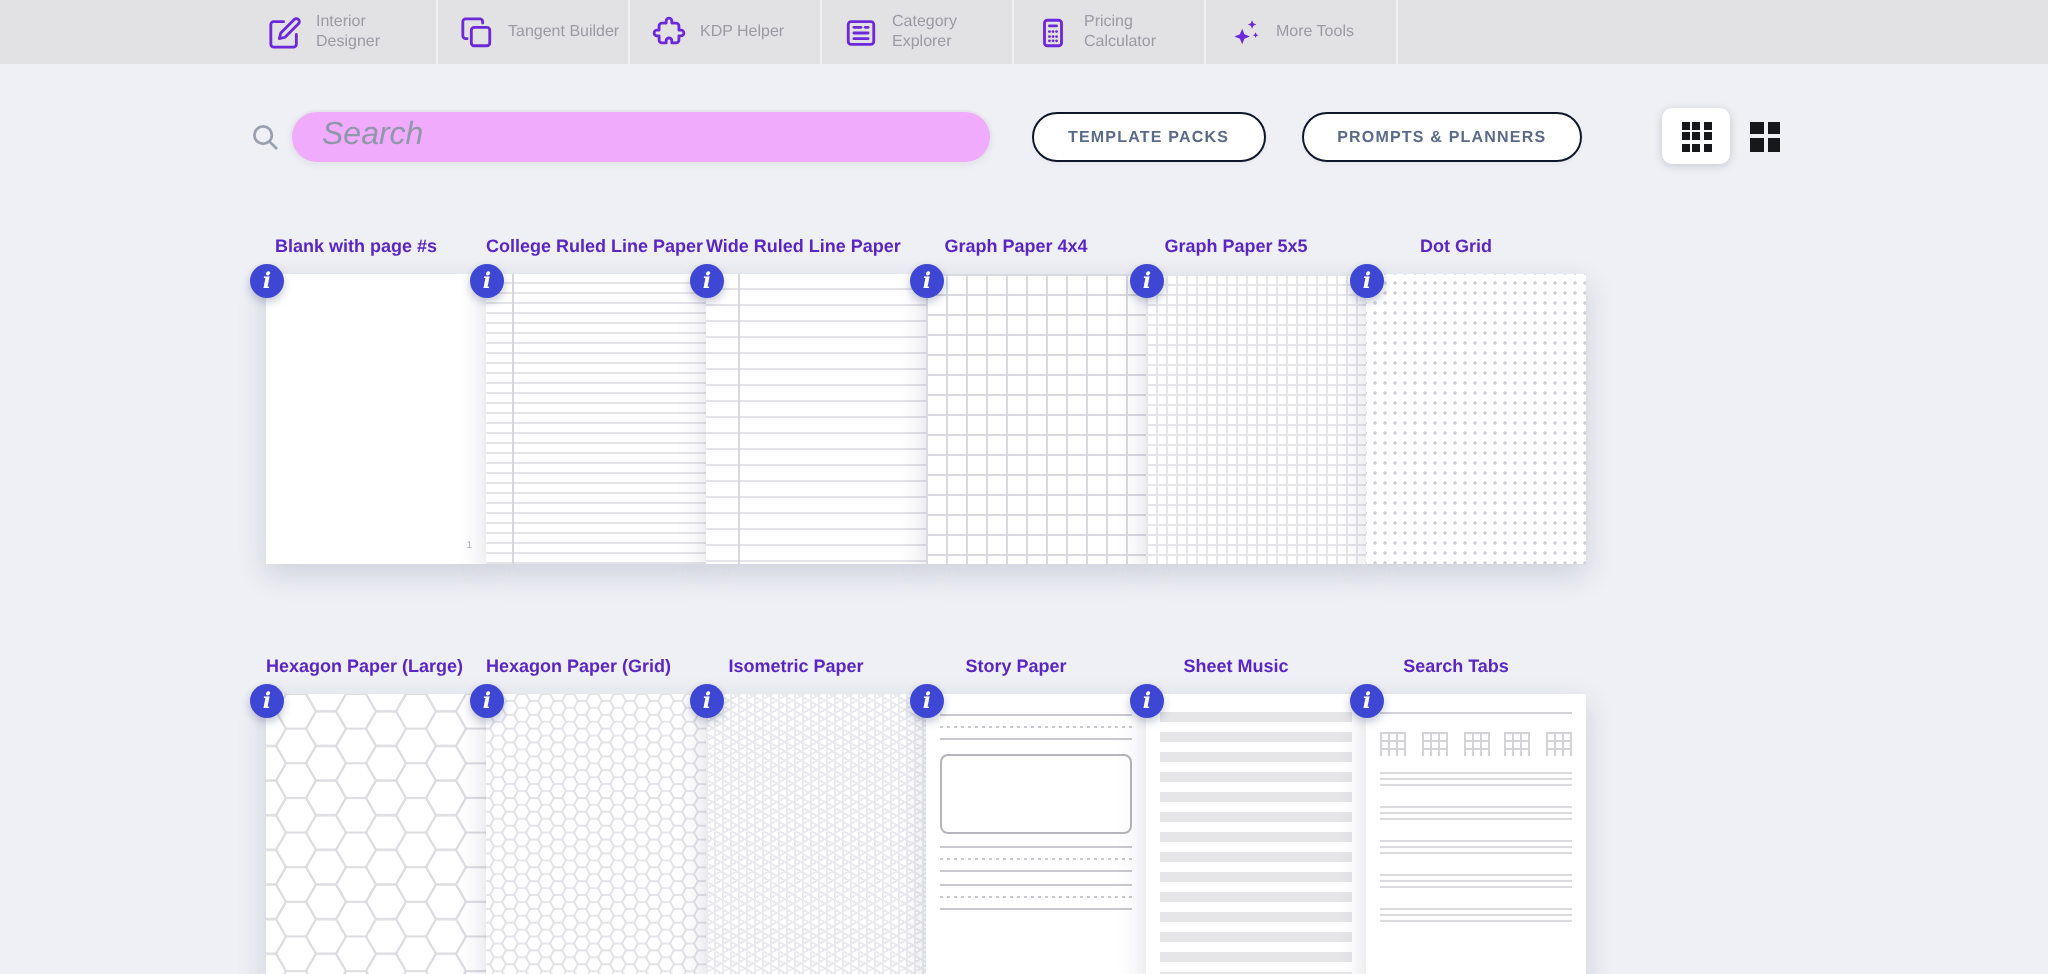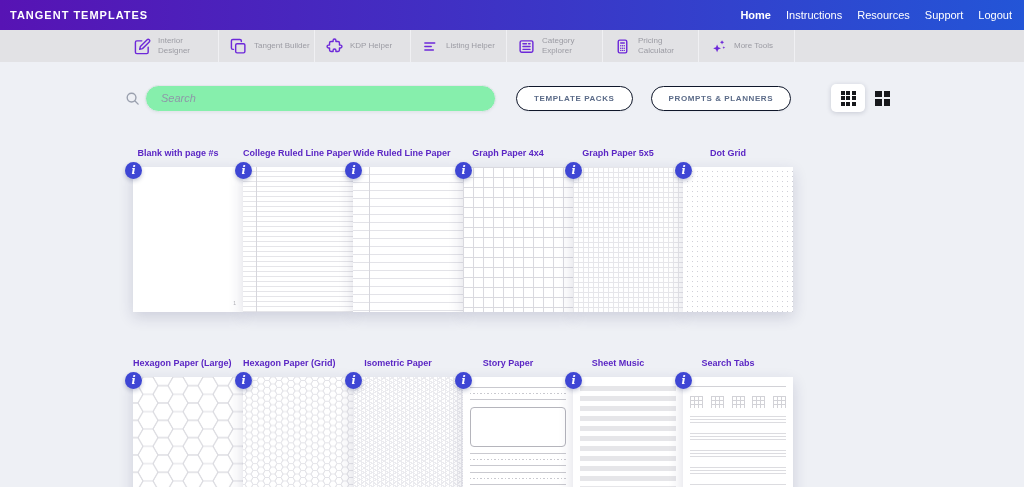--- a/index.html
+++ b/index.html
@@ -24,21 +24,21 @@
   .tab-label { font-size:8px; line-height:1.3; color:#9b9ba3; width:58px; }
   .tab.active { background:#7c3aed; border-right:none; }
   .tab.active .tab-icon { color:#fff; }
   .tab.active .tab-label { color:#fff; }
 
   
   .toolbar { display:flex; align-items:center; margin:22px 0 0 125px; height:28px; }
   .search-glyph { width:15px; height:15px; color:#9aa0ae; margin-right:5px; display:flex; }
   .search-glyph svg { width:15px; height:15px; }
   .search-input { width:351px; height:27px; border:1px solid #e4e6eb; border-radius:14px;
-                  background:#86efac; padding:0 15px; font-size:11px; color:#444; outline:none;
+                  background:#f0abfc; padding:0 15px; font-size:16px; color:#444; outline:none;
                   box-shadow:0 1px 3px rgba(20,30,60,.05); font-family:"Liberation Sans",sans-serif; }
   .search-input::placeholder { font-style:italic; color:#8e98a8; }
   .pill-btn { height:25px; border:1px solid #0f172a; border-radius:13px; background:#fff;
               font-size:8px; font-weight:bold; letter-spacing:.6px; color:#5b6b88;
               padding:0 17px; cursor:pointer; box-shadow:0 1px 2px rgba(20,30,60,.04);
               font-family:"Liberation Sans",sans-serif; }
   .pill-btn.first { margin-left:20px; }
   .pill-btn.second { margin-left:18px; }
   .view-toggles { margin-left:auto; margin-right:134px; display:flex; align-items:center; gap:10px; }
   .toggle-box { width:34px; height:28px; background:#fff; border-radius:5px;
@@ -105,30 +105,20 @@
       repeating-linear-gradient(90deg,#d2d2d7 0 1px, transparent 1px 4px),
       repeating-linear-gradient(180deg,#d2d2d7 0 1px, transparent 1px 4px); }
   .tab-band { height:9px; margin-top:8px;
       background:repeating-linear-gradient(180deg,#dcdce0 0 1px, transparent 1px 3px); }
 </style>
 </head>
 <body>
 
 <div class="app">
 
-  <div class="navbar">
-    <div class="logo">TANGENT TEMPLATES</div>
-    <div class="nav-links">
-      <span class="nav-link active">Home</span>
-      <span class="nav-link">Instructions</span>
-      <span class="nav-link">Resources</span>
-      <span class="nav-link">Support</span>
-      <span class="nav-link">Logout</span>
-    </div>
-  </div>
 
   <div class="tabbar">
     <div class="tab">
       <span class="tab-icon">
         <svg viewBox="0 0 24 24" fill="none" stroke="currentColor" stroke-width="2" stroke-linecap="round" stroke-linejoin="round">
             <path d="M11 4H4a2 2 0 0 0-2 2v14a2 2 0 0 0 2 2h14a2 2 0 0 0 2-2v-7"></path>
             <path d="M18.5 2.5a2.1 2.1 0 0 1 3 3L12 15l-4 1 1-4 9.5-9.5z"></path>
           </svg>
       </span>
       <span class="tab-label">Interior Designer</span>
@@ -142,30 +132,20 @@
       </span>
       <span class="tab-label">Tangent Builder</span>
     </div>
     <div class="tab">
       <span class="tab-icon">
         <svg viewBox="0 0 24 24" fill="none" stroke="currentColor" stroke-width="2" stroke-linejoin="round">
             <path d="M10 3.5a2 2 0 0 1 4 0V5h3a2 2 0 0 1 2 2v3h1.5a2 2 0 0 1 0 4H19v3a2 2 0 0 1-2 2h-3v-1.5a2 2 0 0 0-4 0V19H7a2 2 0 0 1-2-2v-3H3.5a2 2 0 0 1 0-4H5V7a2 2 0 0 1 2-2h3z"></path>
           </svg>
       </span>
       <span class="tab-label">KDP Helper</span>
-    </div>
-    <div class="tab">
-      <span class="tab-icon">
-        <svg viewBox="0 0 24 24" fill="none" stroke="currentColor" stroke-width="2" stroke-linecap="round">
-            <path d="M4 7h14"></path>
-            <path d="M4 12h9"></path>
-            <path d="M4 17h12"></path>
-          </svg>
-      </span>
-      <span class="tab-label">Listing Helper</span>
     </div>
     <div class="tab">
       <span class="tab-icon">
         <svg viewBox="0 0 24 24" fill="none" stroke="currentColor" stroke-width="2" stroke-linecap="round" stroke-linejoin="round">
             <rect x="3" y="4" width="18" height="16" rx="2"></rect>
             <path d="M7 8h5"></path>
             <path d="M7 12h10"></path>
             <path d="M7 16h10"></path>
             <path d="M15 8h2"></path>
           </svg>

